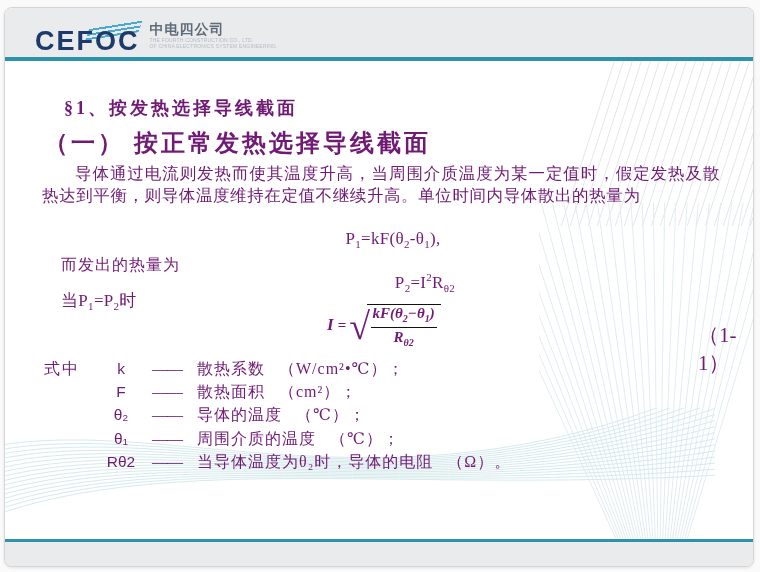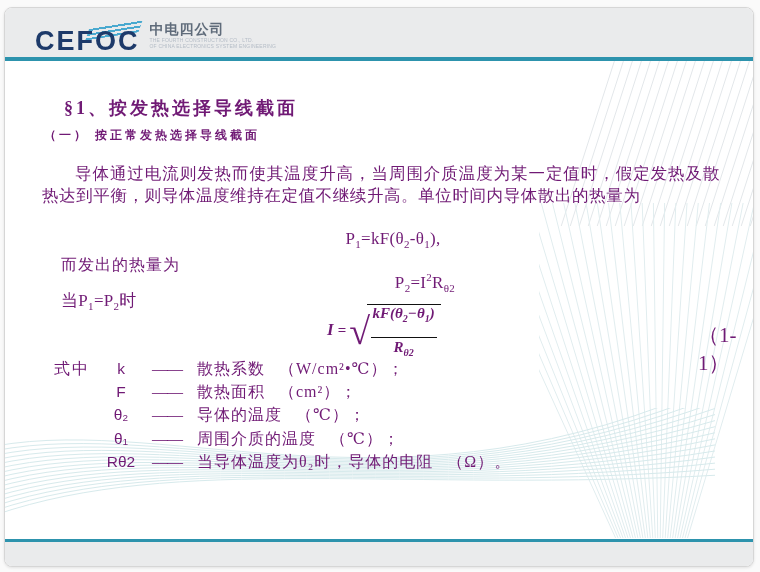--- a/index.html
+++ b/index.html
@@ -26,45 +26,45 @@
   .co-en{font-family:"Liberation Sans","DejaVu Sans",sans-serif;font-size:5px;
     color:#b4bcc6;line-height:6px;letter-spacing:.2px;}
   
   svg.deco{position:absolute;z-index:0;}
   #hatch-g line{stroke:#e3e7ea;stroke-width:1;}
   #fan-g line{stroke:#e1edef;stroke-width:1;}
   #wave-g path{stroke:#d7eaec;stroke-width:1;fill:none;}
   
   .txt{position:absolute;z-index:1;color:#701a75;}
   .h1{left:59px;top:88px;font-size:18px;letter-spacing:3px;font-weight:bold;}
-  .h2{left:39px;top:119px;font-size:12px;letter-spacing:3px;font-weight:bold;}
+  .h2{left:39px;top:119px;font-size:24px;letter-spacing:3px;font-weight:bold;}
   .para{left:37px;top:155px;width:678px;font-size:16.5px;line-height:21.5px;
     text-align:justify;text-indent:2em;letter-spacing:.6px;}
   .emit{left:56px;top:247px;font-size:16px;letter-spacing:1px;}
   .whenline{left:56px;top:281px;font-size:16.5px;letter-spacing:.5px;}
   .formula{font-size:17px;letter-spacing:.3px;}
   .formula sub{font-size:11px;line-height:0;}
   .formula sup{font-size:11px;line-height:0;}
   .f1{left:0;top:221px;width:100%;text-align:center;padding-left:14px;}
   .f2{left:0;top:265px;width:100%;text-align:center;padding-left:46px;}
   .f3{left:322px;top:296px;display:flex;align-items:center;
     font-style:italic;font-weight:bold;font-size:15px;}
   .f3 .lhs{font-size:17px;margin-right:4px;}
   .f3 .eq{font-size:15px;margin-right:3px;font-style:normal;}
   .f3 .radical{font-size:38px;font-weight:normal;font-style:normal;line-height:34px;
     margin-right:-3.5px;transform:translateY(1px);}
   .frac{display:inline-block;text-align:center;border-top:1.6px solid #111;padding:0 4px;}
-  .frac .num{border-bottom:1.3px solid #111;padding:0 2px 15px;}
+  .frac .num{border-bottom:1.3px solid #111;padding:0 2px 5px;}
   .frac .den{padding-top:1px;}
   .frac sub{font-size:10px;line-height:0;}
   .eqno{left:659px;top:313px;font-size:21px;padding-left:34px;}
   
   .legend{left:0px;top:351px;width:730px;}
   .legend-row{display:flex;align-items:baseline;height:23.2px;font-size:16px;}
-  .lg-label{width:46px;padding-left:39px;letter-spacing:2px;flex:none;text-align:right;}
+  .lg-label{width:46px;padding-left:39px;letter-spacing:2px;flex:none;}
   .lg-sym{width:62px;text-align:center;flex:none;
     font-family:"Liberation Sans","DejaVu Sans",sans-serif;font-size:15.5px;}
   .lg-dash{width:44px;flex:none;letter-spacing:-1px;}
   .lg-desc{margin-left:1px;letter-spacing:1px;}
   .lg-unit{margin-left:14px;letter-spacing:1px;}
 </style>
 </head>
 <body>
 
 <div class="slide">

